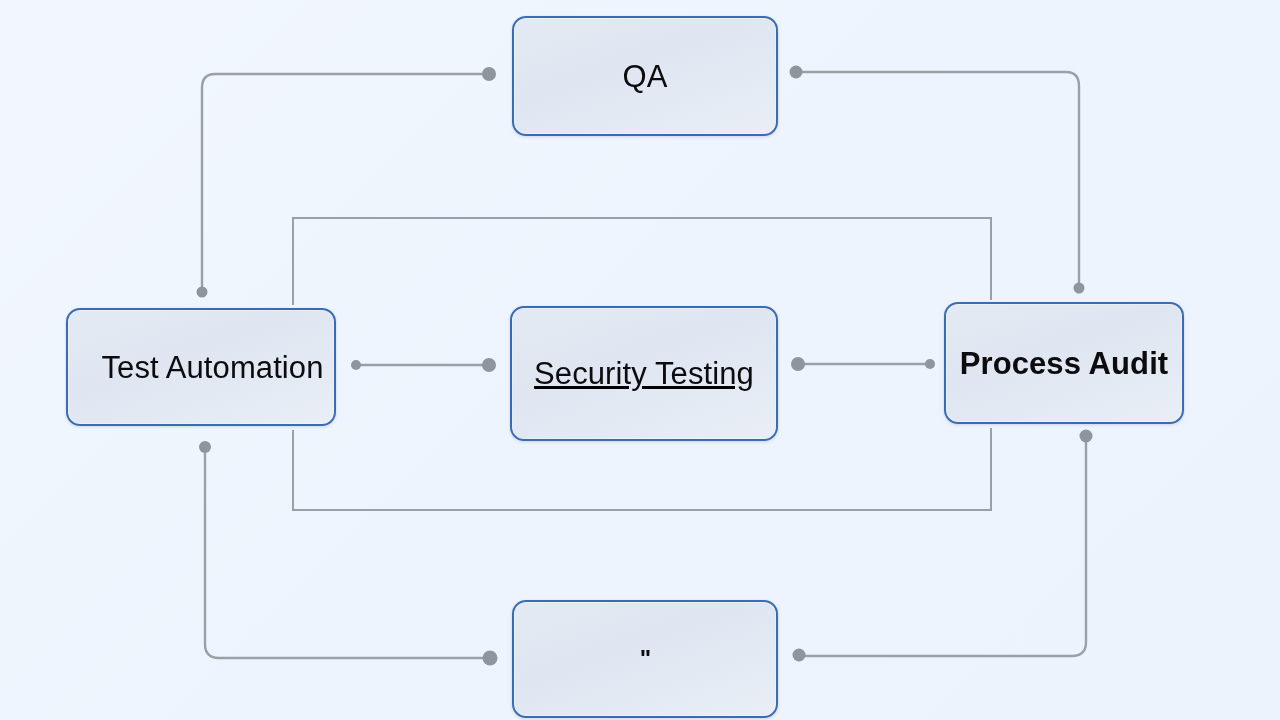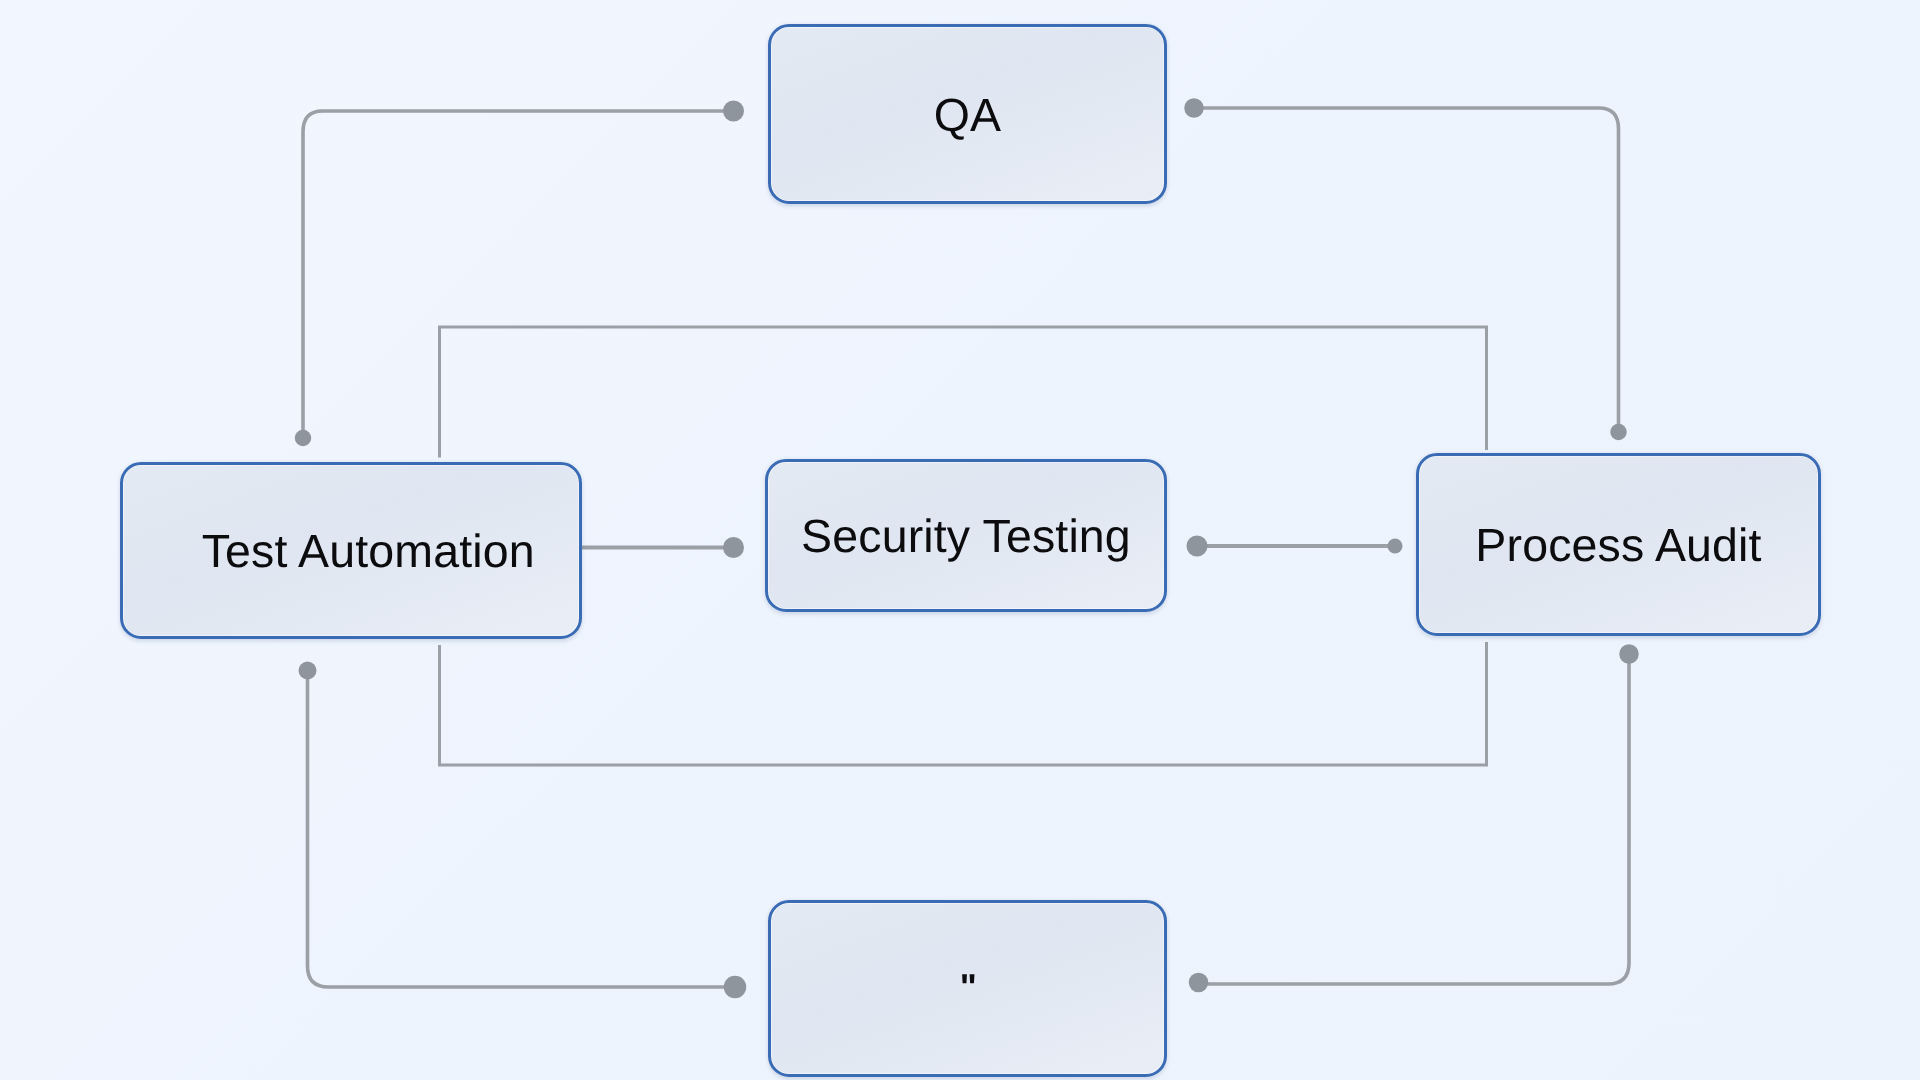--- a/index.html
+++ b/index.html
@@ -81,29 +81,29 @@
     <circle cx="205" cy="447" r="6" fill="#8e959c"></circle>
     <circle cx="490" cy="658" r="7.5" fill="#8e959c"></circle>
     <circle cx="1086" cy="436" r="6.5" fill="#8e959c"></circle>
     <circle cx="799" cy="655" r="6.5" fill="#8e959c"></circle>
   </svg>
 
   <div class="node" style="left:512px; top:16px; width:266px; height:120px;">
     <span class="node-label">QA</span>
   </div>
 
-  <div class="node" style="left:80px; top:308px; width:308px; height:118px;padding-left:23px;">
+  <div class="node" style="left:66px; top:308px; width:270px; height:118px;padding-left:23px;">
     <span class="node-label">Test Automation</span>
   </div>
 
-  <div class="node" style="left:510px; top:306px; width:268px; height:102px;">
+  <div class="node" style="left:510px; top:306px; width:268px; height:135px;text-decoration:underline;">
     <span class="node-label">Security Testing</span>
   </div>
 
-  <div class="node" style="left:944px; top:302px; width:270px; height:122px;">
+  <div class="node" style="left:944px; top:302px; width:240px; height:122px;font-weight:bold;">
     <span class="node-label">Process Audit</span>
   </div>
 
   <div class="node" style="left:512px; top:600px; width:266px; height:118px;">
     <span class="node-label tiny">"</span>
   </div>
 
 </div>
 
 </body></html>

